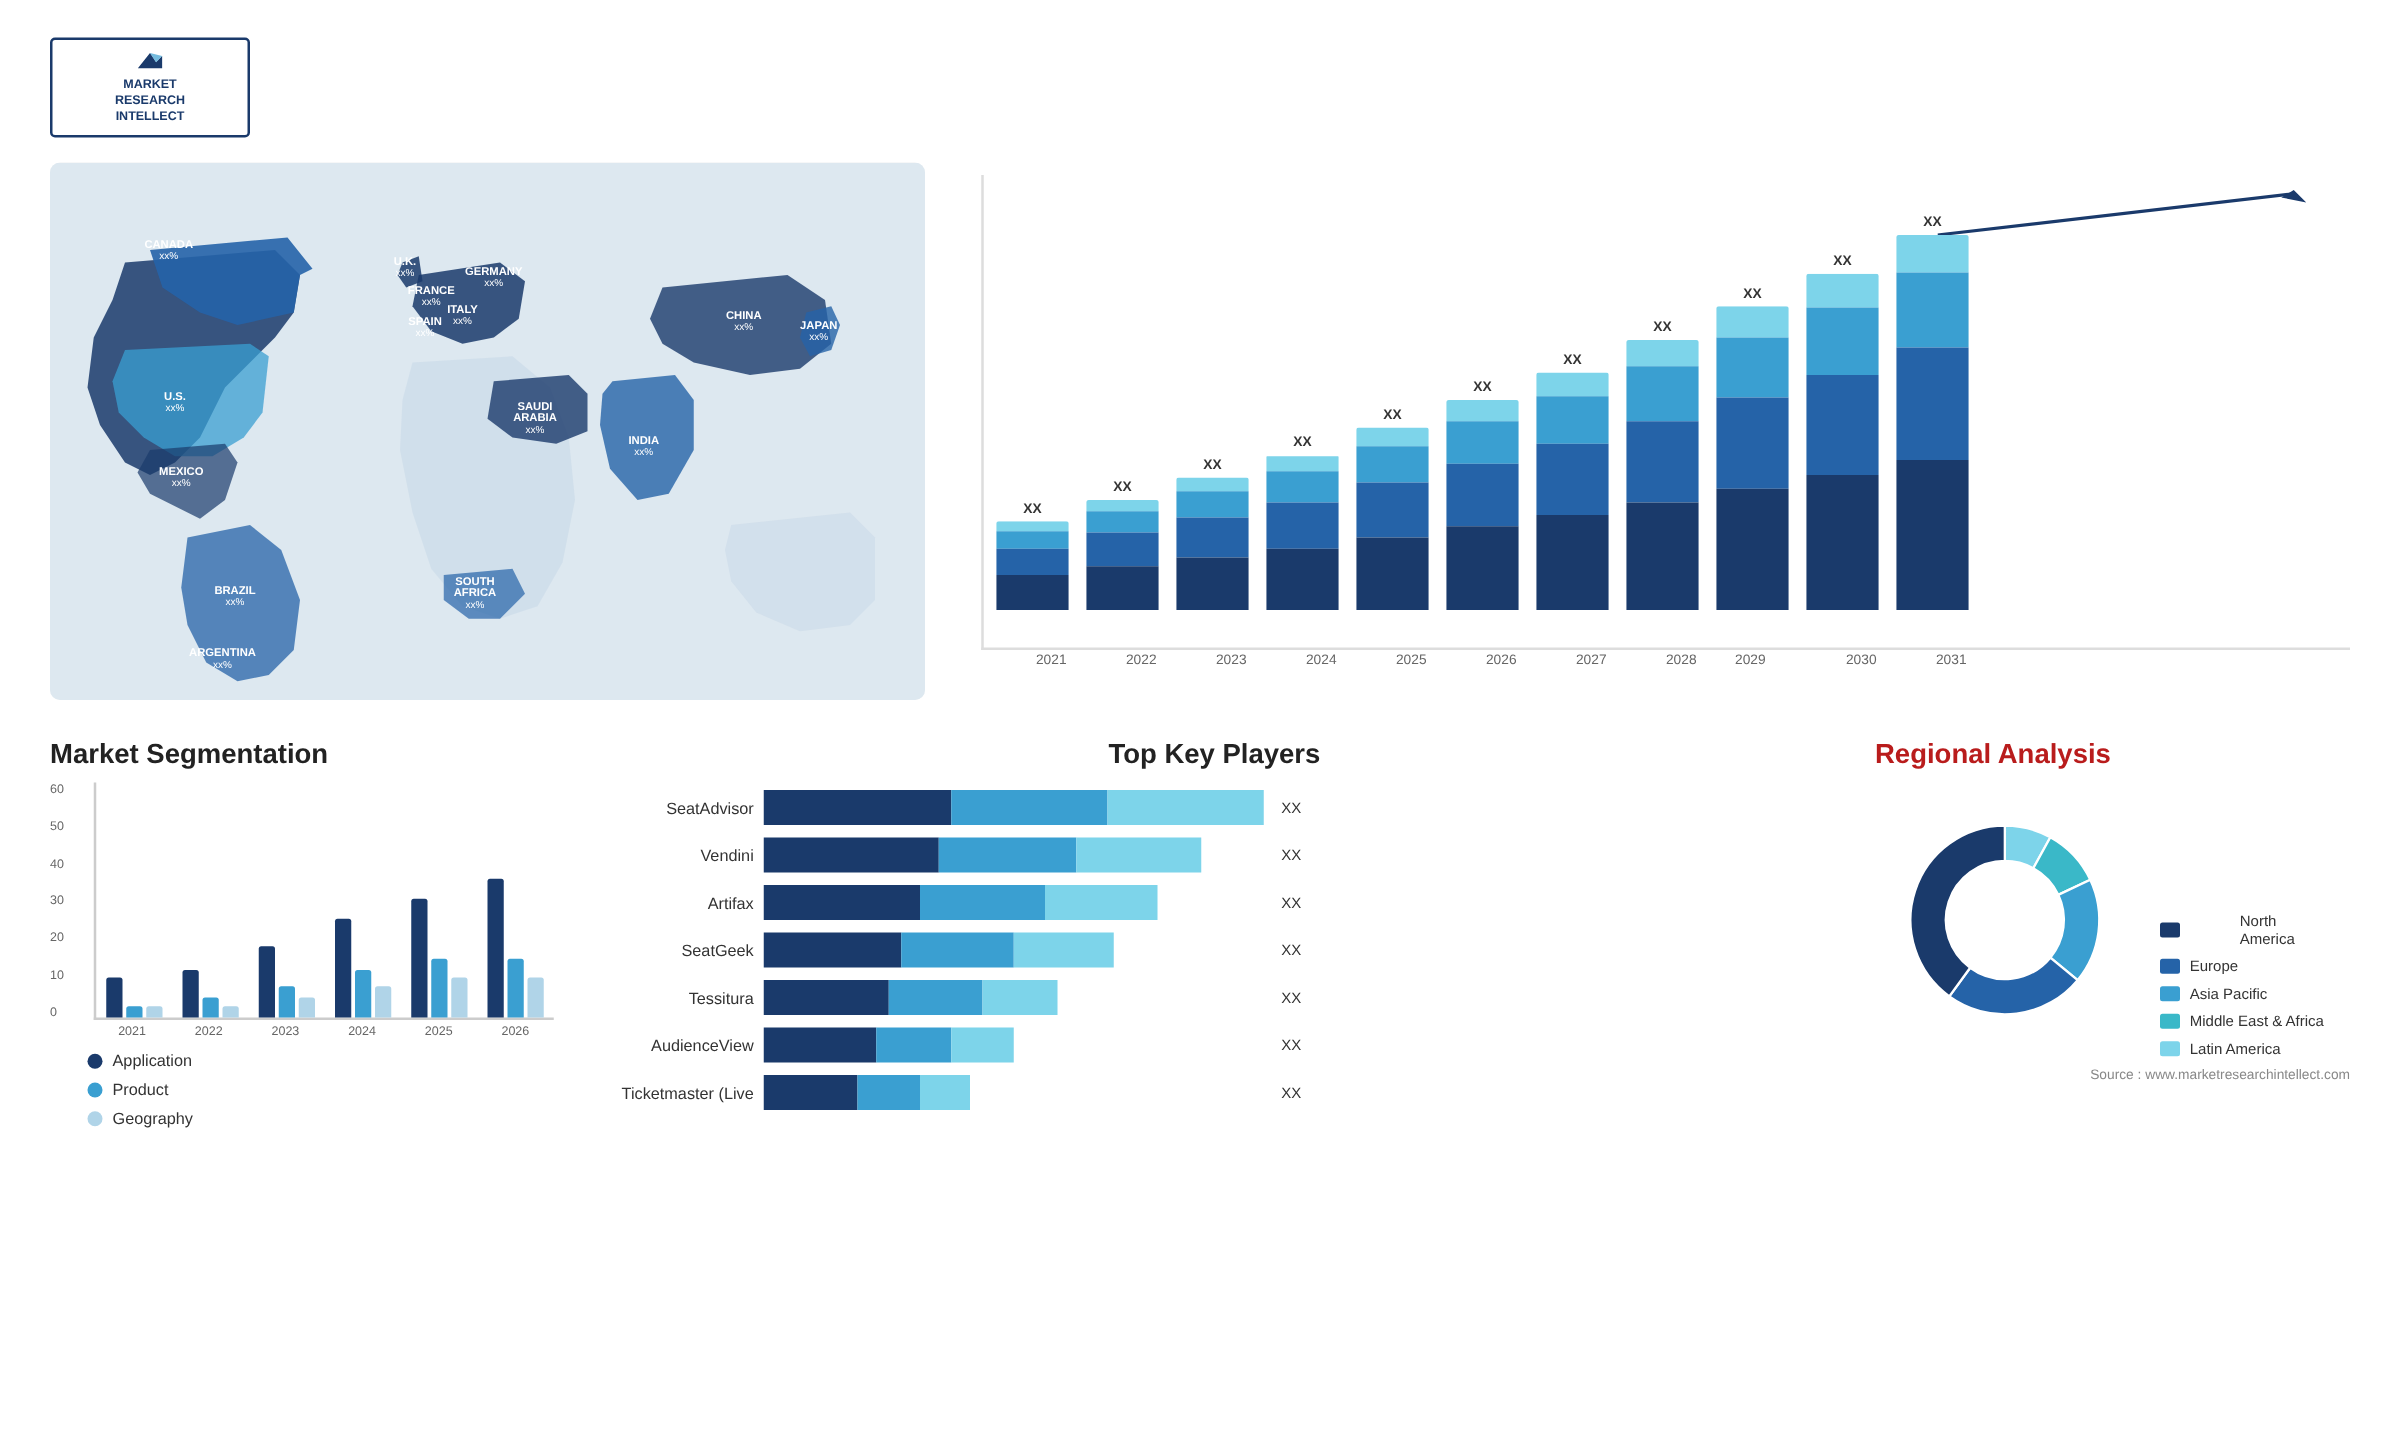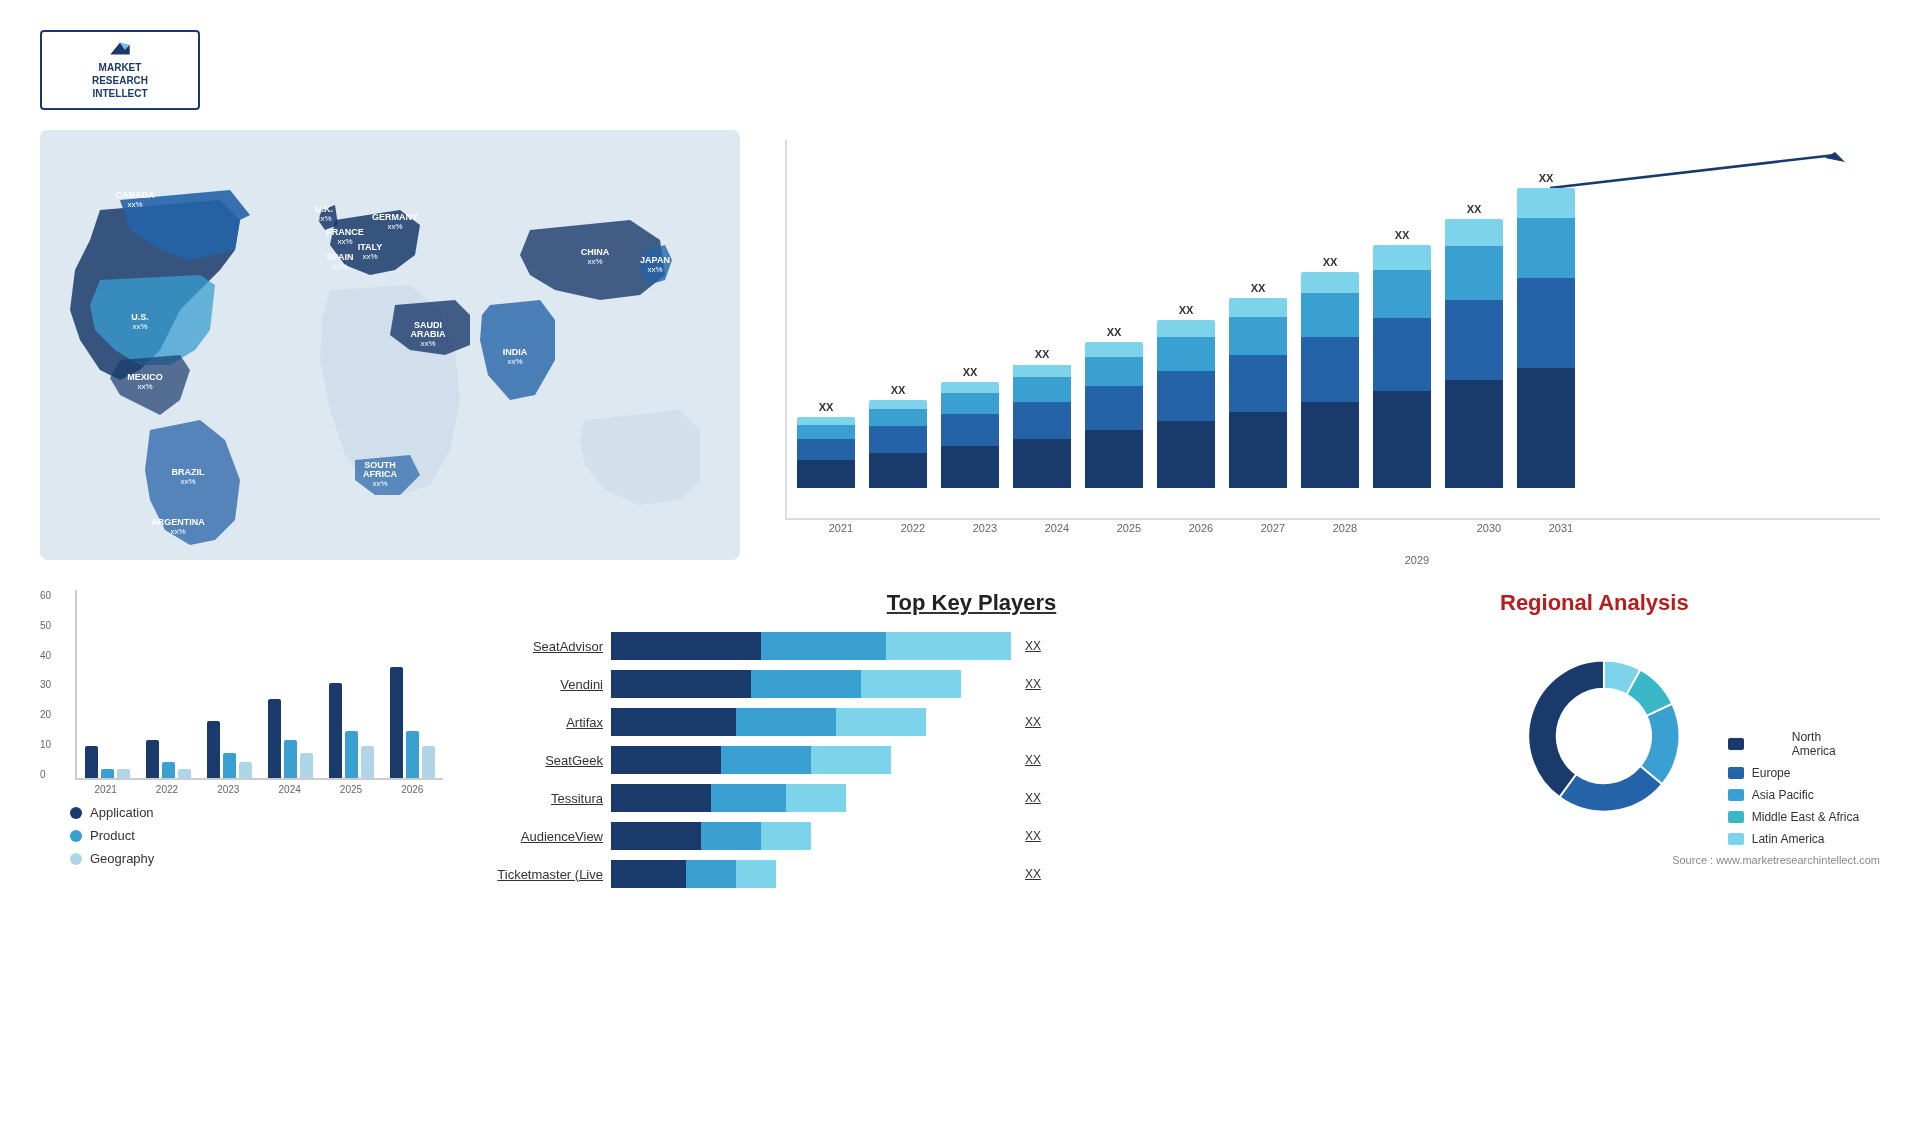--- a/index.html
+++ b/index.html
@@ -105,21 +105,20 @@
     .seg-legend-item {
       display: flex;
       align-items: center;
       gap: 8px;
       font-size: 13px;
     }
 
     
     .players-panel {
       flex: 1;
-      text-decoration: underline;
     }
     .players-title {
       font-size: 22px;
       font-weight: 700;
       color: #222;
       margin-bottom: 16px;
       text-align: center;
     }
     .player-row {
       display: flex;
@@ -422,31 +421,32 @@
 
       <div style="display:flex;gap:14px;margin-left:22px;margin-top:2px;padding-left:10px;padding-right:10px;" id="year-axis">
           <div class="forecast-year" style="width: 58px; text-align: center; font-size: 11px; color: rgb(102, 102, 102);">2021</div>
           <div class="forecast-year" style="width: 58px; text-align: center; font-size: 11px; color: rgb(102, 102, 102);">2022</div>
           <div class="forecast-year" style="width: 58px; text-align: center; font-size: 11px; color: rgb(102, 102, 102);">2023</div>
           <div class="forecast-year" style="width: 58px; text-align: center; font-size: 11px; color: rgb(102, 102, 102);">2024</div>
           <div class="forecast-year" style="width: 58px; text-align: center; font-size: 11px; color: rgb(102, 102, 102);">2025</div>
           <div class="forecast-year" style="width: 58px; text-align: center; font-size: 11px; color: rgb(102, 102, 102);">2026</div>
           <div class="forecast-year" style="width: 58px; text-align: center; font-size: 11px; color: rgb(102, 102, 102);">2027</div>
           <div class="forecast-year" style="width: 58px; text-align: center; font-size: 11px; color: rgb(102, 102, 102);">2028</div>
-          <div class="forecast-year" style="width: 58px; text-align: center; font-size: 11px; color: rgb(102, 102, 102); margin-top: 32px;">2029</div>
+          <div class="forecast-year" style="width: 58px; text-align: left; font-size: 11px; color: rgb(102, 102, 102);">2029</div>
           <div class="forecast-year" style="width: 58px; text-align: center; font-size: 11px; color: rgb(102, 102, 102);">2030</div>
           <div class="forecast-year" style="width: 58px; text-align: center; font-size: 11px; color: rgb(102, 102, 102);">2031</div>
         </div>
     </div>
   </div>
 </div>
 
 <div class="bottom-section">
 
   <div class="seg-panel">
+    <div class="panel-title">Market Segmentation</div>
 
     <div style="position:relative;margin-left:35px;">
 
       <div style="position:absolute;left:-35px;top:0;height:190px;display:flex;flex-direction:column;justify-content:space-between;font-size:10px;color:#666;">
         <span>60</span>
           <span>50</span>
           <span>40</span>
           <span>30</span>
           <span>20</span>
           <span>10</span>

